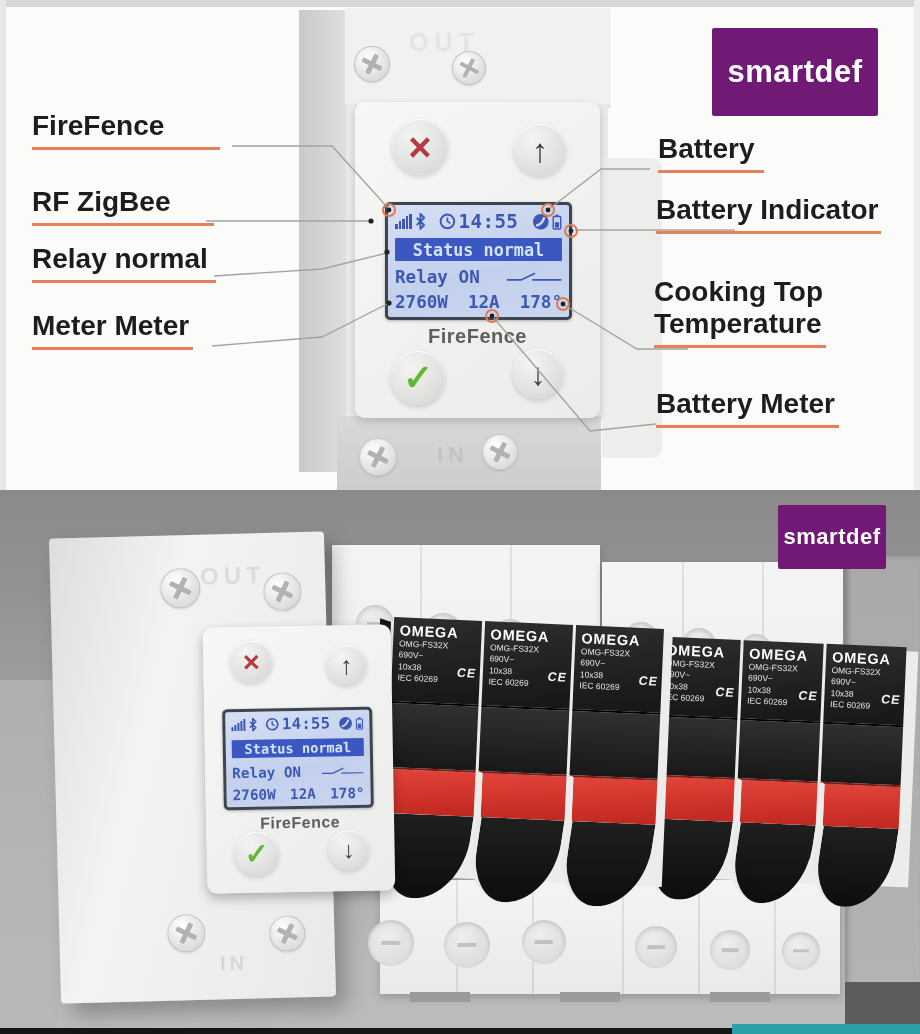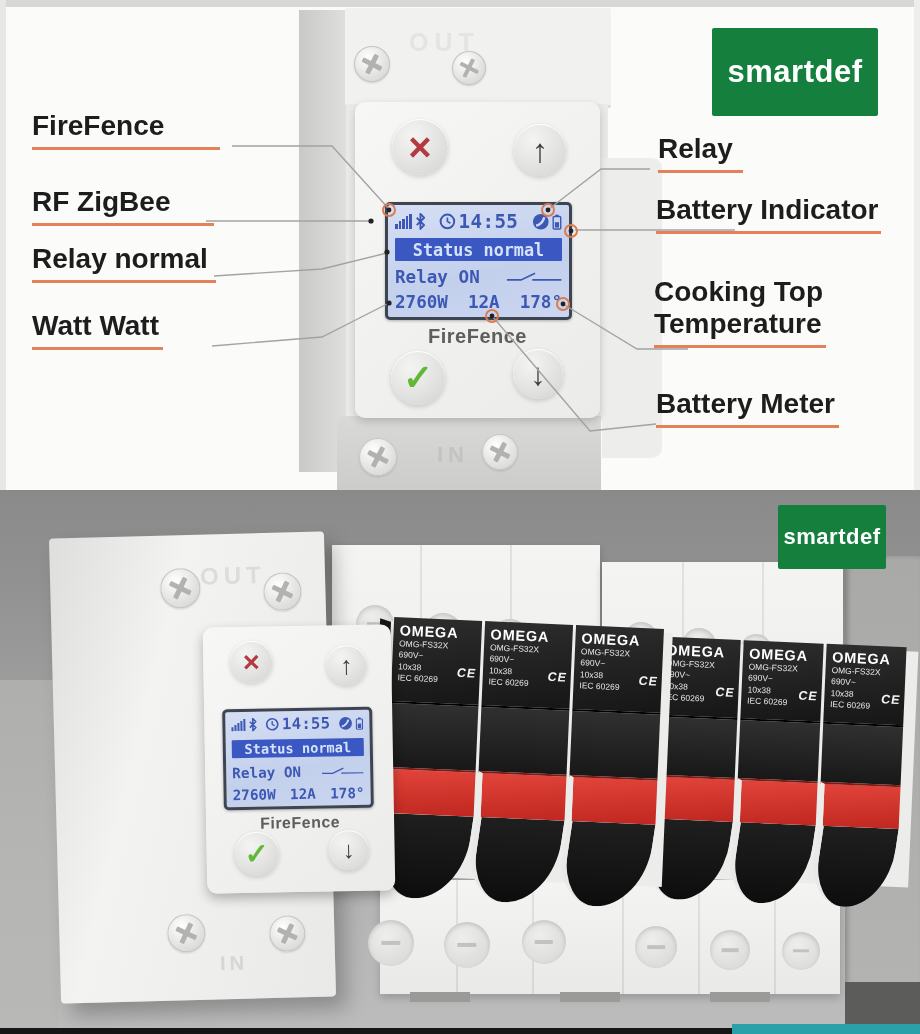--- a/index.html
+++ b/index.html
@@ -11,21 +11,21 @@
   .scene-top{position:absolute;left:0;top:0;width:920px;height:490px;background:#fbfbfa;overflow:hidden}
   .edge-top{position:absolute;left:0;top:0;width:920px;height:7px;background:#d7d7d5}
   .edge-left{position:absolute;left:0;top:0;width:6px;height:490px;background:#e7e7e5}
   .edge-right{position:absolute;right:0;top:0;width:6px;height:490px;background:#ededeb}
 
   .lbl{position:absolute;font-weight:700;font-size:28px;line-height:1.15;color:#1d1d1d;z-index:7}
   .lbl.u{border-bottom:3px solid #e4815b;padding-bottom:5px}
   .lbl .l2{display:inline-block;border-bottom:3px solid #e4815b;padding-bottom:5px}
   .lbl .l1{display:block}
 
-  .logo{position:absolute;background:#15803d;display:flex;align-items:center;justify-content:center;z-index:8;border-radius:2px}
+  .logo{position:absolute;background:#701a75;display:flex;align-items:center;justify-content:center;z-index:8;border-radius:2px}
   .logo span{color:#fff;font-weight:700;letter-spacing:.5px}
 
   
   .screw{position:absolute;border-radius:50%;background:radial-gradient(circle at 38% 32%,#ffffff,#e3e3e1 55%,#cfcfcd);box-shadow:inset 0 0 0 1px #c5c5c3,0 1px 2px rgba(0,0,0,.14)}
   .screw::before,.screw::after{content:"";position:absolute;left:50%;top:50%;background:#b2b2b0;border-radius:1px}
   .screw::before{width:58%;height:13%;transform:translate(-50%,-50%) rotate(27deg)}
   .screw::after{width:13%;height:58%;transform:translate(-50%,-50%) rotate(27deg)}
   .emboss{position:absolute;font-weight:700}
 
   .panel{position:absolute;border-radius:10px;background:linear-gradient(140deg,#f7f7f5,#ebebe9);box-shadow:0 3px 9px rgba(0,0,0,.18)}
@@ -180,22 +180,22 @@
           <circle cx="492" cy="316" r="2.4"></circle>
         <circle cx="371" cy="221" r="2.6"></circle>
           <circle cx="387" cy="252" r="2.6"></circle>
           <circle cx="389" cy="303" r="2.6"></circle>
       </g>
     </svg>
 
     <div class="lbl u" style="left:32px;top:110px;padding-right:56px">FireFence</div>
     <div class="lbl u" style="left:32px;top:186px;padding-right:44px">RF ZigBee</div>
     <div class="lbl u" style="left:32px;top:243px;padding-right:8px">Relay normal</div>
-    <div class="lbl u" style="left:32px;top:310px;padding-right:4px">Watt Watt</div>
-    <div class="lbl u" style="left:658px;top:133px;padding-right:10px">Relay</div>
+    <div class="lbl u" style="left:32px;top:310px;padding-right:4px">Meter Meter</div>
+    <div class="lbl u" style="left:658px;top:133px;padding-right:10px">Battery</div>
     <div class="lbl u" style="left:656px;top:194px;padding-right:2px">Battery Indicator</div>
     <div class="lbl" style="left:654px;top:276px">
       <span class="l1">Cooking Top</span>
       <span class="l2" style="padding-right:4px">Temperature</span>
     </div>
     <div class="lbl u" style="left:656px;top:388px;padding-right:4px">Battery Meter</div>
 
     <div class="logo" style="left:712px;top:28px;width:166px;height:88px">
         <span style="font-size:31px">smartdef</span>
       </div>

